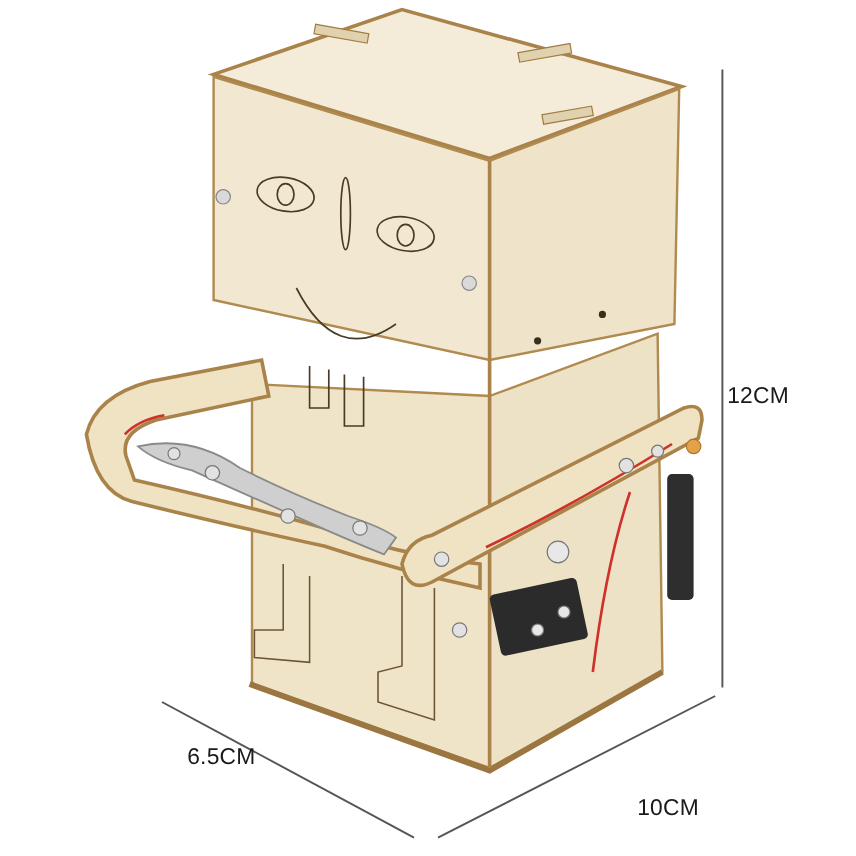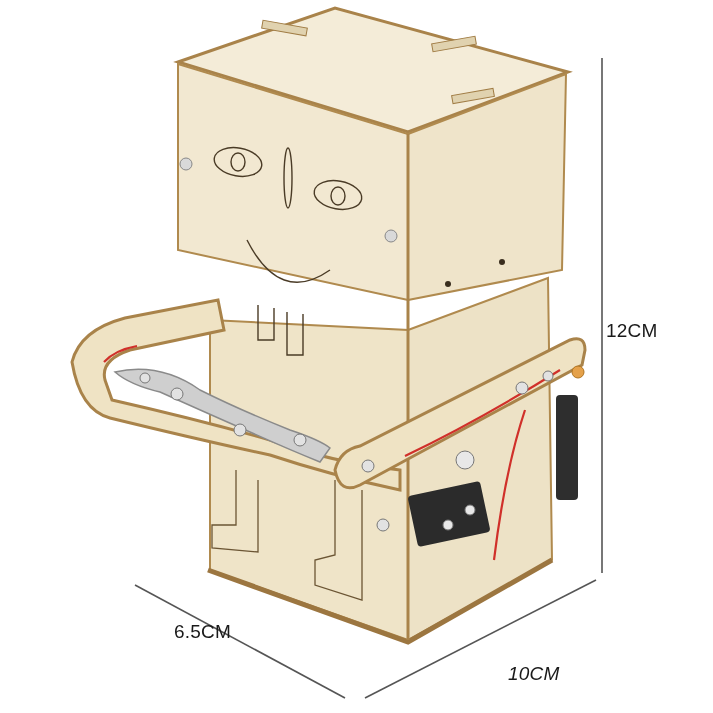--- a/index.html
+++ b/index.html
@@ -1,22 +1,22 @@
 <!DOCTYPE html>
 <html><head>
 <meta charset="utf-8">
 <style>
   html, body { margin:0; padding:0; background:#ffffff; }
   body { width:713px; height:713px; position:relative; overflow:hidden;
          font-family:"Liberation Sans", sans-serif; }
   #scene { position:absolute; left:0; top:0; width:713px; height:713px; }
   .dim-label { position:absolute; font-size:19px; color:#1a1a1a; letter-spacing:0.2px; }
   #lbl-height { left:606px; top:320px; }
-  #lbl-depth { left:174px; top:621px; }
-  #lbl-width { left:508px; top:663px;font-style:italic; }
+  #lbl-depth { left:156px; top:621px; }
+  #lbl-width { left:531px; top:663px; }
 </style>
 </head>
 <body>
 
 <svg id="scene" viewBox="0 0 713 713" xmlns="http://www.w3.org/2000/svg">
 
   <g stroke="#555" stroke-width="1.6" fill="none">
     <line x1="602" y1="58" x2="602" y2="573"></line>
     <line x1="135" y1="585" x2="345" y2="698"></line>
     <line x1="365" y1="698" x2="596" y2="580"></line>

